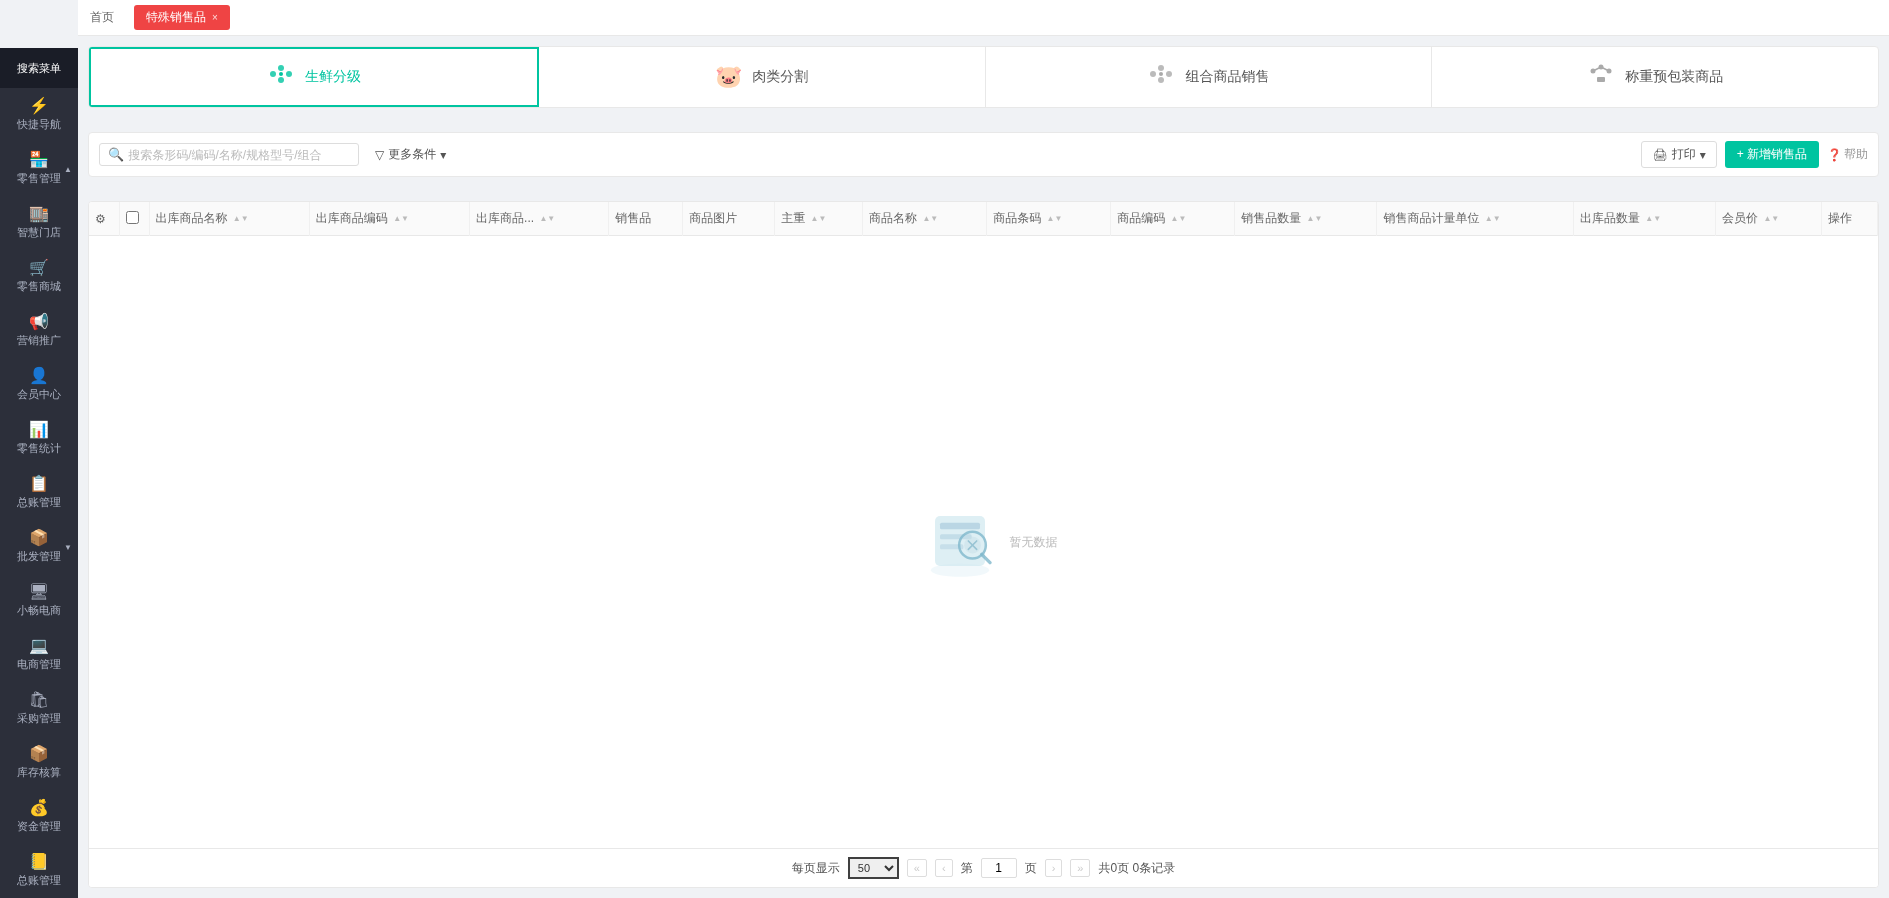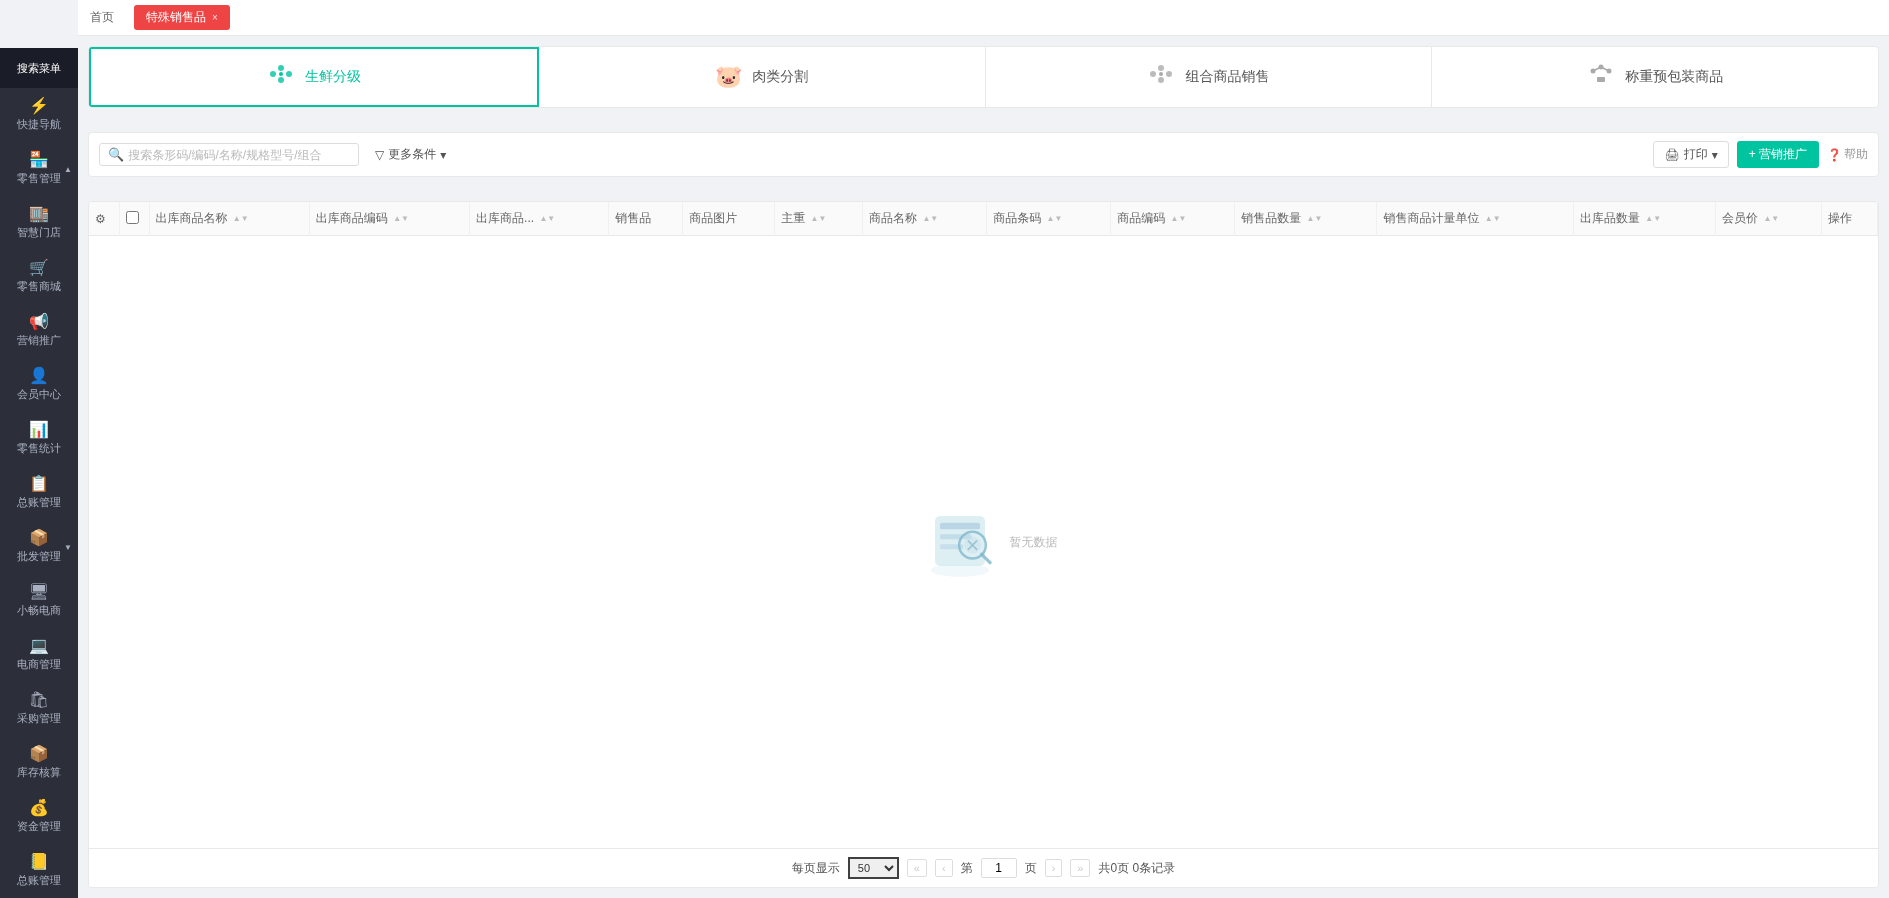--- a/index.html
+++ b/index.html
@@ -441,21 +441,21 @@
         <span>更多条件</span>
         <span>▾</span>
       </button>
       <div class="toolbar-right">
         <button class="print-btn">
           <span>🖨</span>
           <span>打印</span>
           <span>▾</span>
         </button>
         <button class="add-btn">
-          <span>+ 营销推广</span>
+          <span>+ 新增销售品</span>
         </button>
         <span class="help-btn">
           <span>❓</span>
           <span>帮助</span>
         </span>
       </div>
     </div>
 
     <div class="table-container">
       <table class="data-table">

